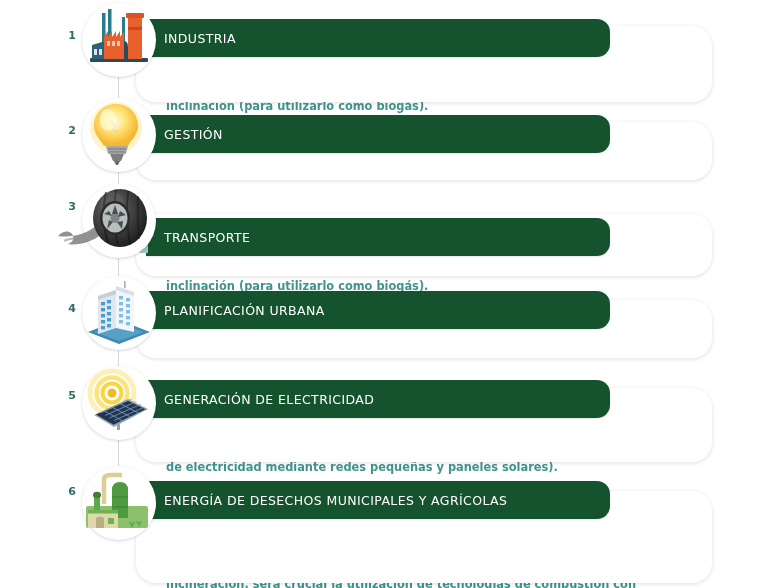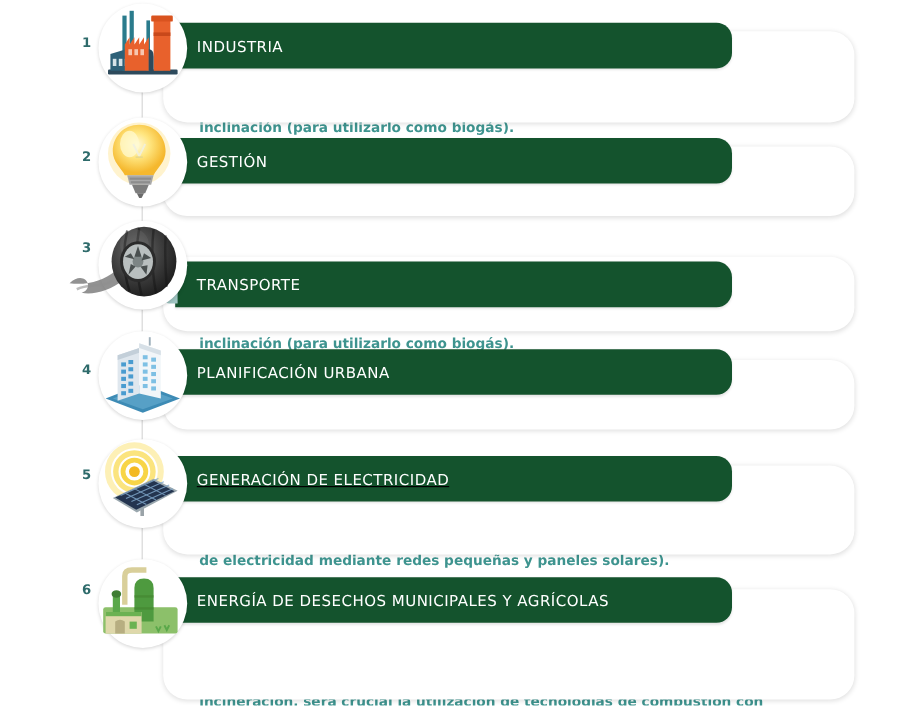--- a/index.html
+++ b/index.html
@@ -319,21 +319,21 @@
       </svg>
     </div>
   </div>
 
   <div class="row">
 
     <div class="connector" style="top:440px;height:38px;"></div>
 
     <div class="card" style="top:388px;height:74px;"></div>
 
-    <div class="title-pill" style="top:380px;width:464px;text-decoration:underline;">
+    <div class="title-pill" style="top:380px;width:464px;">
       <span class="title-text">GENERACIÓN DE ELECTRICIDAD</span>
     </div>
 
     <div class="card-body" style="top:409px;">Incrementar el uso de combustibles de bajas emisiones y fuentes de energía renovable sin combustión (solar, eólica o hidrocálida); generación conjunta de calor y electricidad, y generación distribuida de energía (por ejemplo, generación de electricidad mediante redes pequeñas y paneles solares).</div>
 
     <div class="row-number" style="top:389px;">5</div>
 
     <div class="icon-circle" style="top:366px;">
       <svg viewBox="0 0 74 74">
 

